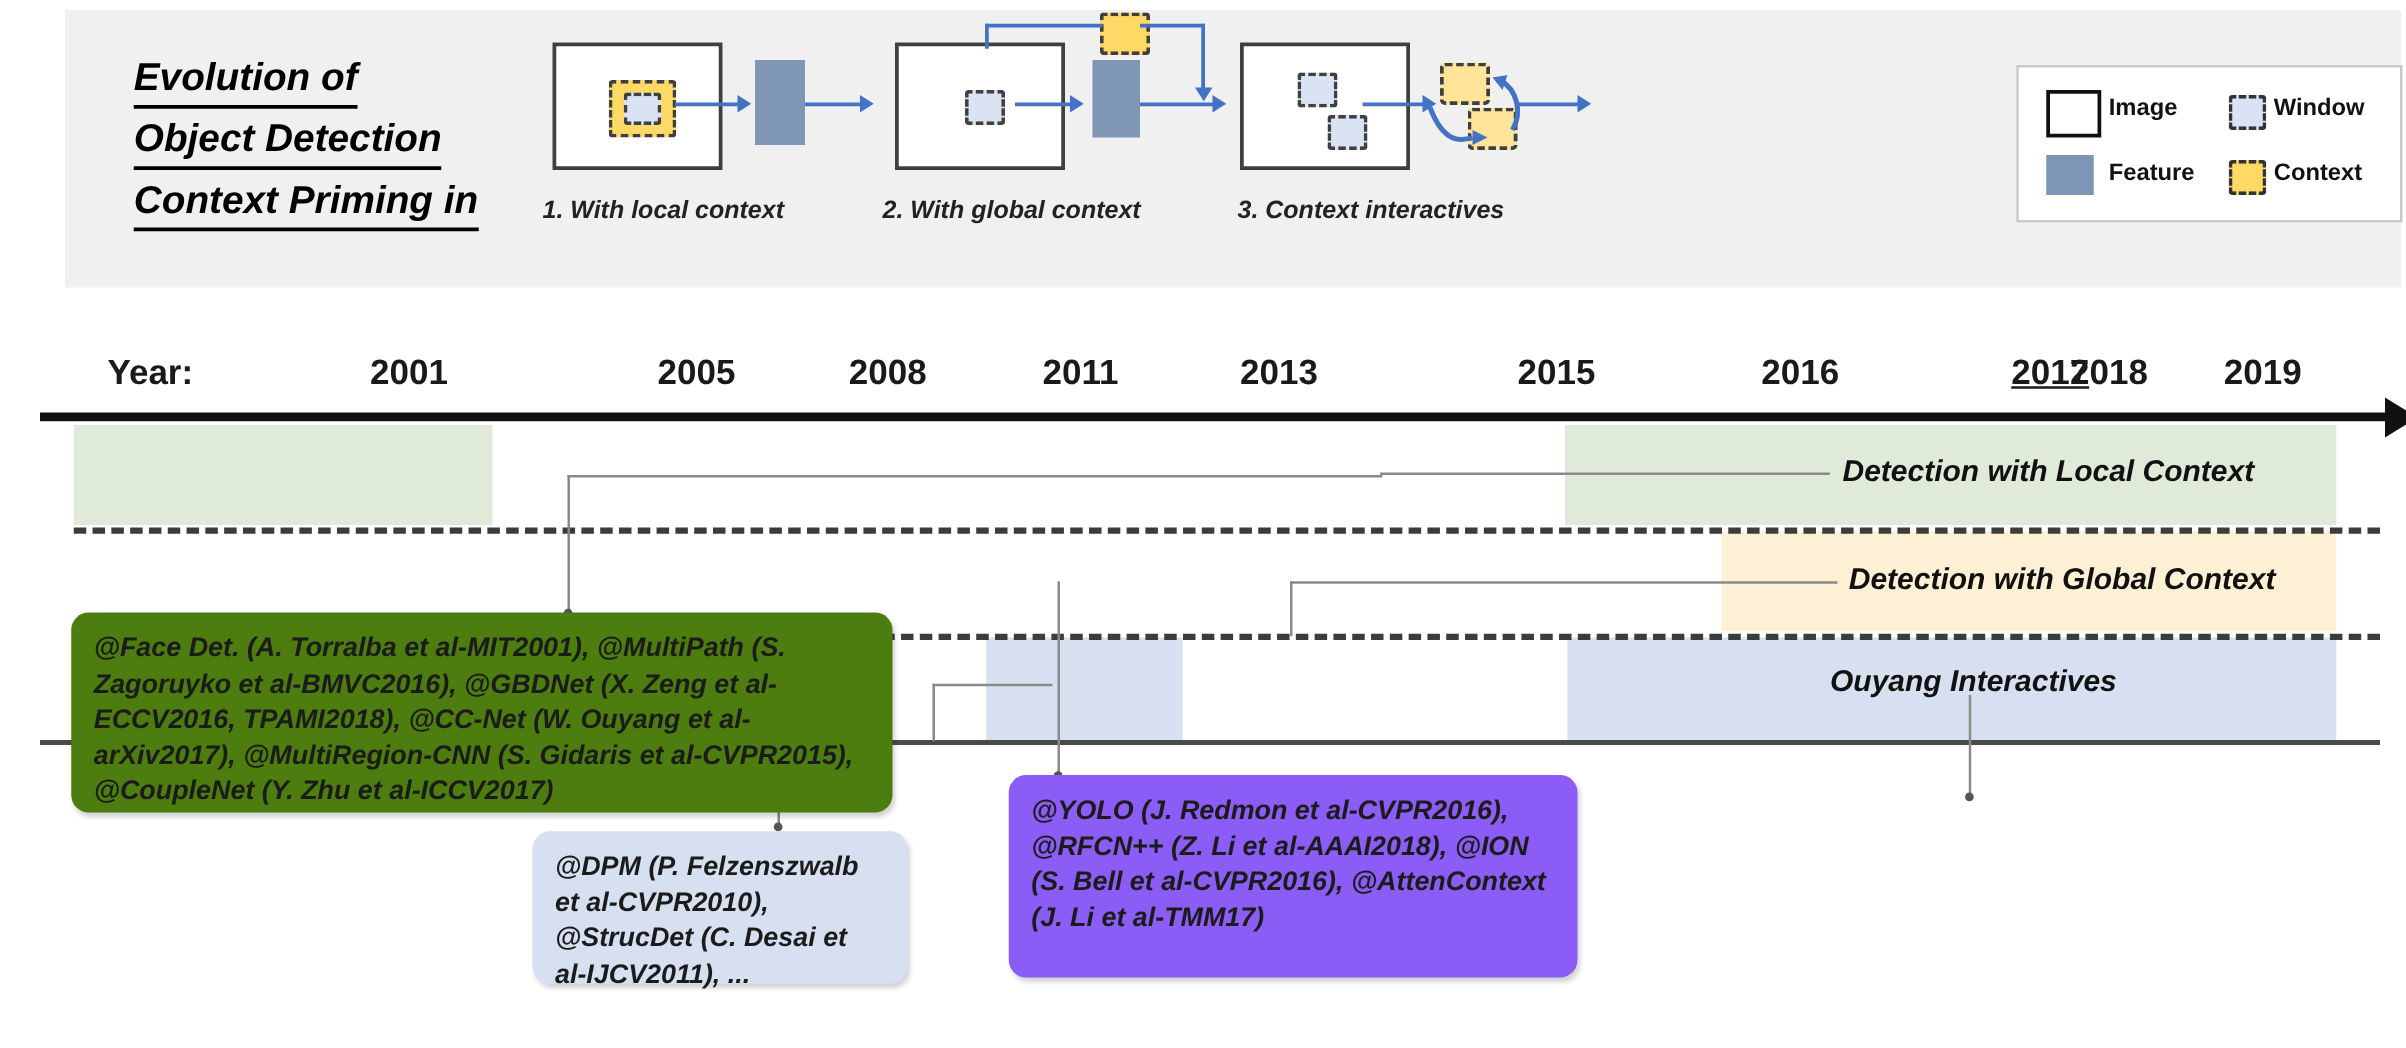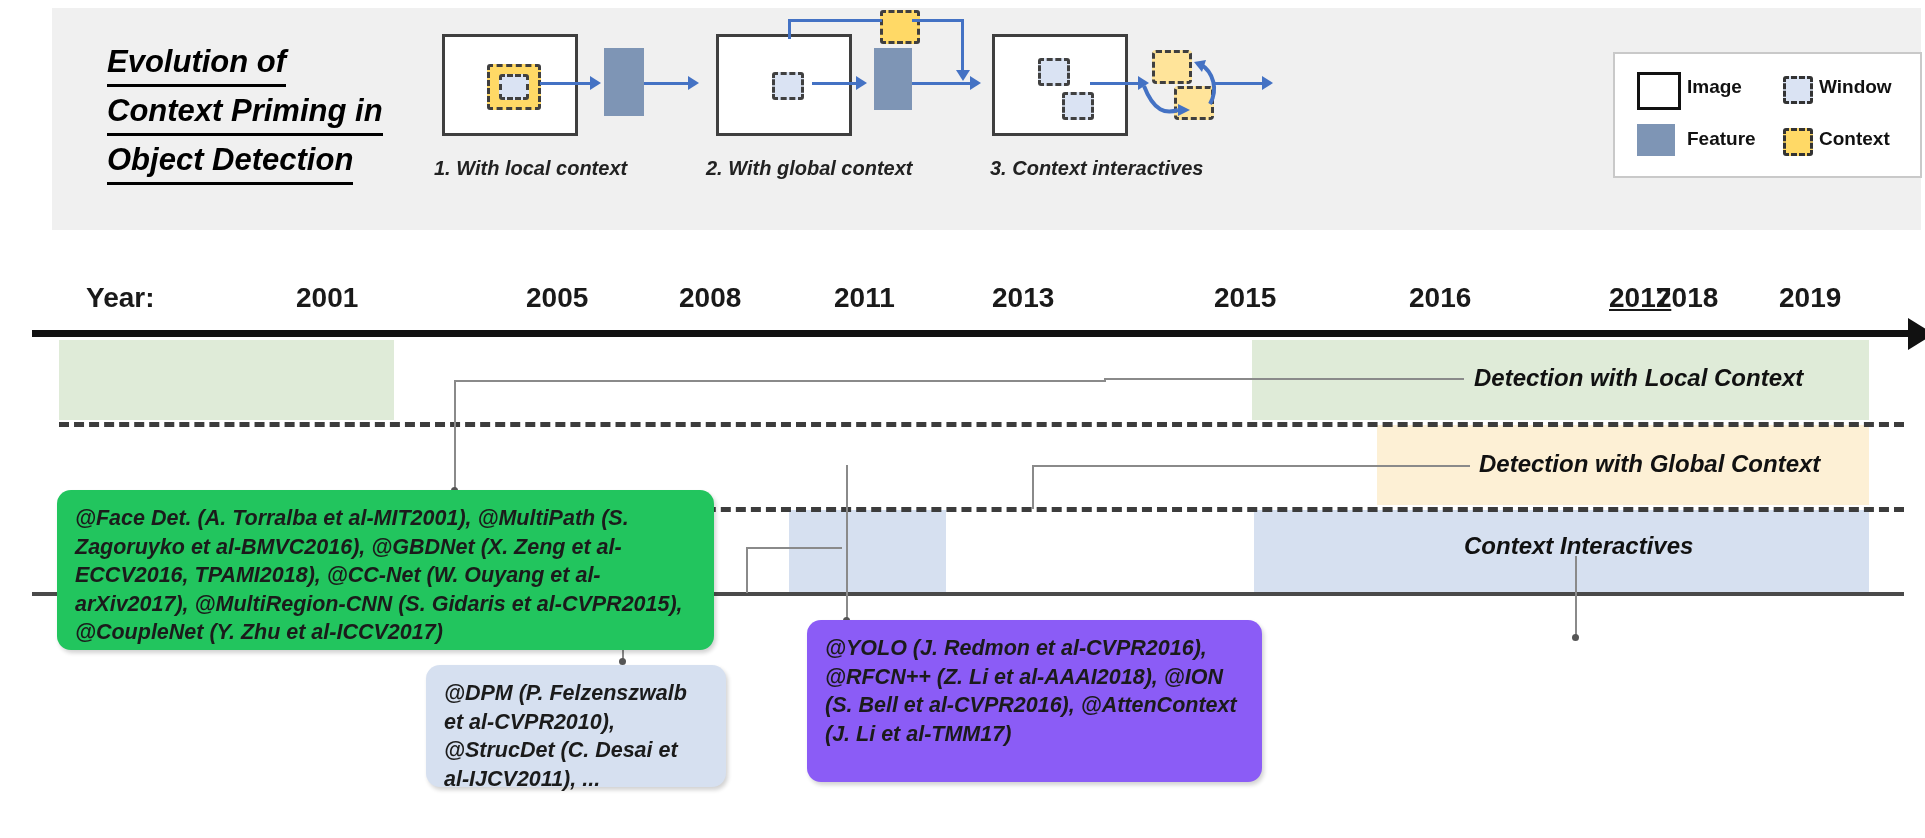--- a/index.html
+++ b/index.html
@@ -50,35 +50,35 @@
   
   .leader{position:absolute;background:#8a8a8a;}
   .leader-v{width:2px;}
   .leader-h{height:2px;}
   .dot{position:absolute;width:7px;height:7px;border-radius:50%;background:#555;}
 
   
   .card{position:absolute;border-radius:14px;padding:14px 18px;box-sizing:border-box;
         font-style:italic;font-weight:bold;font-size:21.5px;line-height:1.33;color:#1b1b1b;
         box-shadow:2px 3px 4px rgba(0,0,0,.18);}
-  .card-green{background:#22c55e;}
+  .card-green{background:#4d7c0f;}
   .card-blue{background:#d6e0f0;}
   .card-yellow{background:#8b5cf6;}
 </style>
 </head>
 <body>
 
 <div id="root">
 
   <div class="banner">
 
     <div class="title">
       <span class="ln">Evolution of</span>
+      <span class="ln">Object Detection</span>
       <span class="ln">Context Priming in</span>
-      <span class="ln">Object Detection</span>
     </div>
 
     <div class="panel" style="left:390px;width:260px;">
       <div class="imgbox" style="left:0px;top:12px;width:130px;height:96px;"></div>
       <div class="ctx" style="left:45px;top:42px;width:48px;height:40px;"></div>
       <div class="win" style="left:57px;top:52px;width:24px;height:20px;"></div>
       <div class="bline" style="left:98px;top:60px;width:52px;height:3px;"></div>
       <div style="position:absolute;left:148px;top:54px;width:0;height:0;border-top:7px solid transparent;border-bottom:7px solid transparent;border-left:11px solid #4472c4;"></div>
       <div class="feat" style="left:162px;top:26px;width:40px;height:68px;"></div>
       <div class="bline" style="left:202px;top:60px;width:46px;height:3px;"></div>
@@ -160,21 +160,21 @@
 
   <div class="band band-blue" style="left:765px;top:510px;width:157px;height:82px;"></div>
   <div class="band band-blue" style="left:1230px;top:510px;width:615px;height:82px;"></div>
 
   <div class="dashline" style="left:35px;top:422px;width:1845px;"></div>
   <div class="dashline" style="left:35px;top:507px;width:1845px;"></div>
   <div class="solidline" style="left:8px;top:592px;width:1872px;"></div>
 
   <div class="rowlabel" style="left:1455px;top:450px;">Detection with Global Context</div>
   <div class="rowlabel" style="left:1450px;top:364px;">Detection with Local Context</div>
-  <div class="rowlabel" style="left:1440px;top:532px;">Context Interactives</div>
+  <div class="rowlabel" style="left:1440px;top:532px;">Ouyang Interactives</div>
 
   <div class="leader leader-h" style="left:1080px;top:378px;width:360px;"></div>
   <div class="leader leader-h" style="left:1008px;top:465px;width:438px;"></div>
   <div class="leader leader-v" style="left:1008px;top:465px;height:44px;"></div>
   <div class="leader leader-h" style="left:722px;top:547px;width:96px;"></div>
   <div class="leader leader-v" style="left:722px;top:547px;height:46px;"></div>
 
   <div class="leader leader-h" style="left:430px;top:380px;width:652px;"></div>
   <div class="leader leader-v" style="left:430px;top:380px;height:110px;"></div>
   <div class="dot" style="left:427px;top:487px;"></div>

